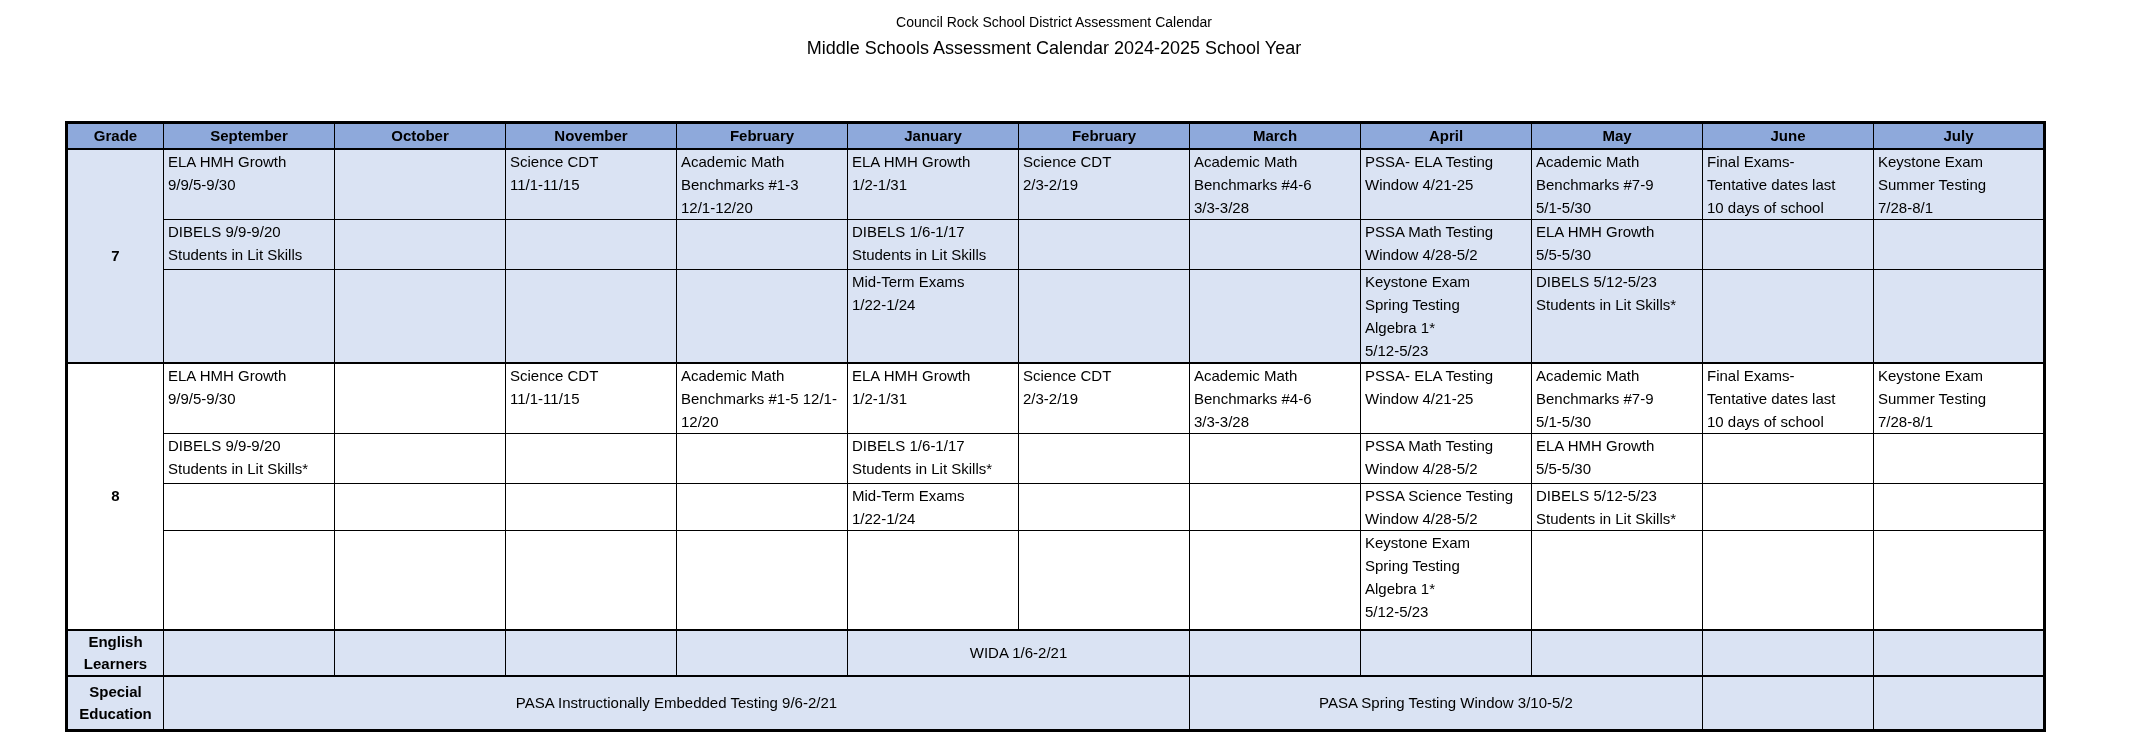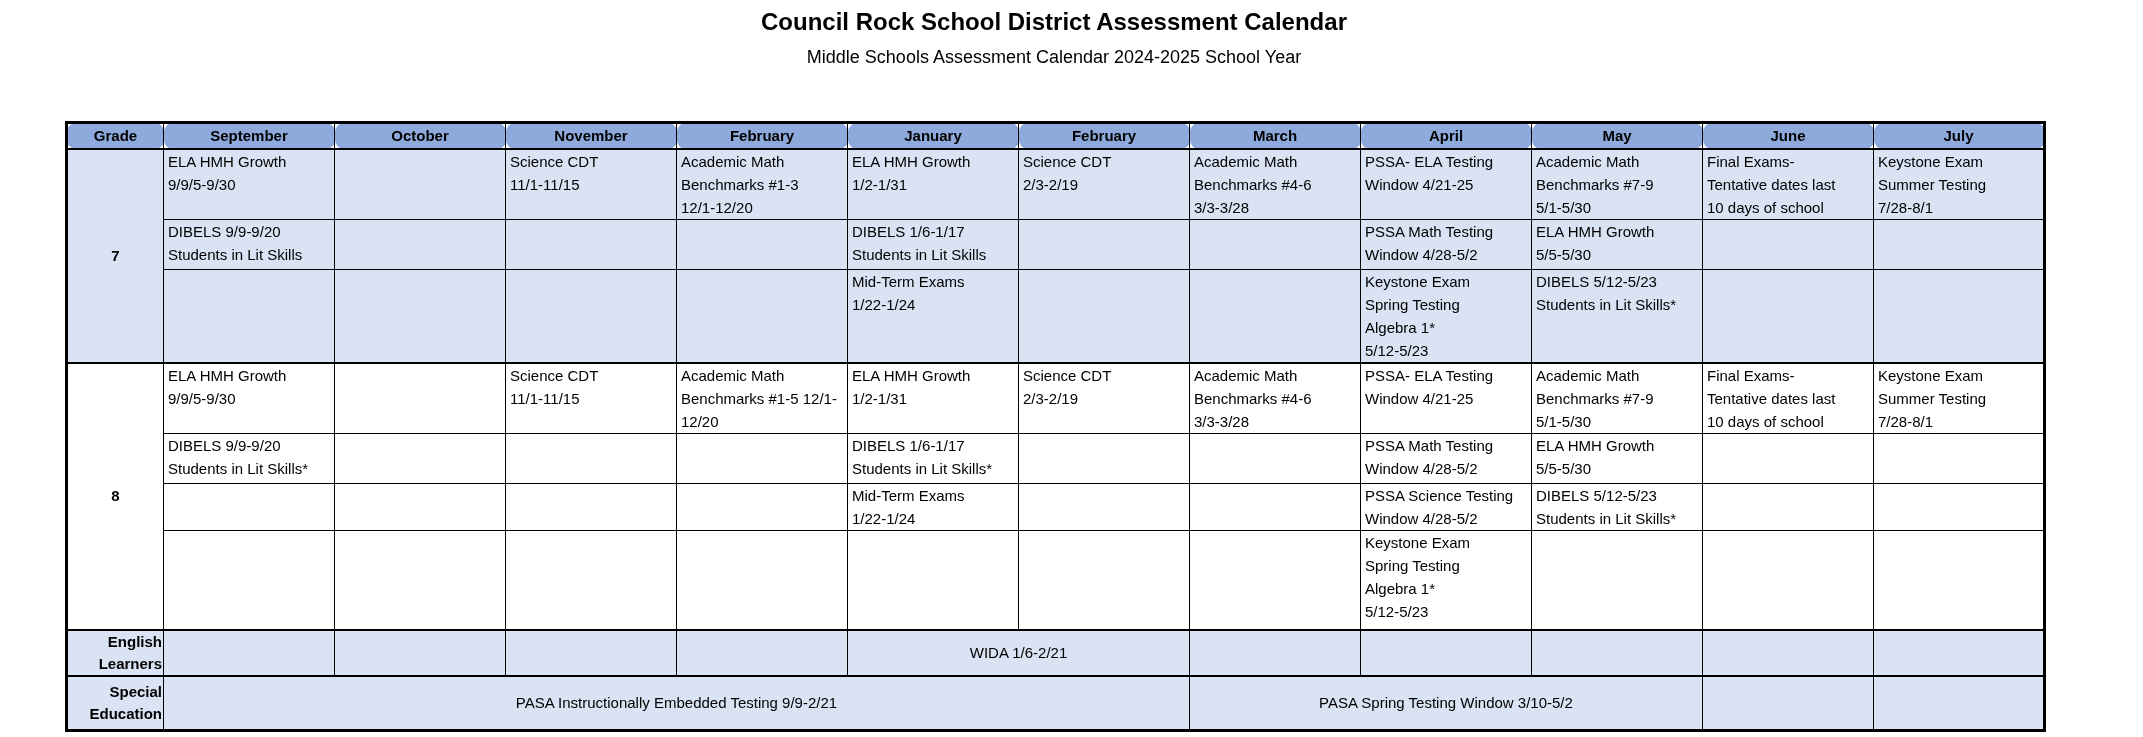--- a/index.html
+++ b/index.html
@@ -1,49 +1,48 @@
 <!DOCTYPE html>
 <html style="--header-bg: #8ea9db; --lav: #dae3f3;"><head>
 <meta charset="utf-8">
 <style>
   html,body{margin:0;padding:0;}
   body{
     width:2143px;height:737px;background:#ffffff;position:relative;overflow:hidden;
     font-family:"Liberation Sans", sans-serif;color:#000;
   }
   .titles{position:absolute;left:65px;top:9px;width:1978px;text-align:center;}
-  .title{font-size:24px;font-weight:bold;line-height:26px;}
-  .subtitle{font-size:18px;line-height:24px;margin-top:10px;}
+  .title{font-size:14px;font-weight:normal;line-height:26px;}
+  .subtitle{font-size:18px;line-height:24px;margin-top:1px;}
   table.cal{
     position:absolute;left:65px;top:121px;
     border-collapse:collapse;table-layout:fixed;
     border:3px solid #000;
   }
   .cal th,.cal td{
     border:1.5px solid #000;
     vertical-align:top;
     padding:0 4px;
     font-size:15px;font-weight:normal;line-height:23px;
     overflow:hidden;
   }
   .cal thead th{
     background:var(--header-bg,#8ea9db);
     font-weight:bold;text-align:center;
     height:24px;line-height:23px;padding:0 2px;
     border-bottom:2.2px solid #000;
-    border-radius:9px;
   }
   tr.lavender td, tr.lavender th{background:var(--lav,#dae3f3);}
   tr.white td, tr.white th{background:#ffffff;}
   tr.block-start td, tr.block-start th{border-top:2.2px solid #000;}
   .cal th.label{
     font-weight:bold;text-align:center;vertical-align:middle;
     font-size:15px;line-height:22px;
   }
-  .cal th.label.left{text-align:right;padding:0 1px;}
+  .cal th.label.left{text-align:center;padding:0 1px;}
   td.center{text-align:center;}
   td.vc{vertical-align:middle;margin-top:10px;}
   .line{white-space:nowrap;}
   .b{font-weight:normal;}
 </style>
 </head>
 <body>
 
 <div class="titles">
   <div class="title">Council Rock School District Assessment Calendar</div>
@@ -305,21 +304,21 @@
         </td>
         <td></td>
         <td></td>
         <td></td>
         <td></td>
         <td></td>
       </tr>
       <tr class="lavender block-start" style="height: 55px;">
         <th class="label left" rowspan="1">Special Education</th>
         <td colspan="6" class="center vc">
-          <div class="line"><span class="b">PASA Instructionally Embedded Testing</span><span> 9/9-2/21</span></div>
+          <div class="line"><span class="b">PASA Instructionally Embedded Testing</span><span> 9/6-2/21</span></div>
         </td>
         <td colspan="3" class="center vc">
           <div class="line"><span class="b">PASA Spring Testing Window</span><span> 3/10-5/2</span></div>
         </td>
         <td></td>
         <td></td>
       </tr>
     </tbody>
 </table>
 

